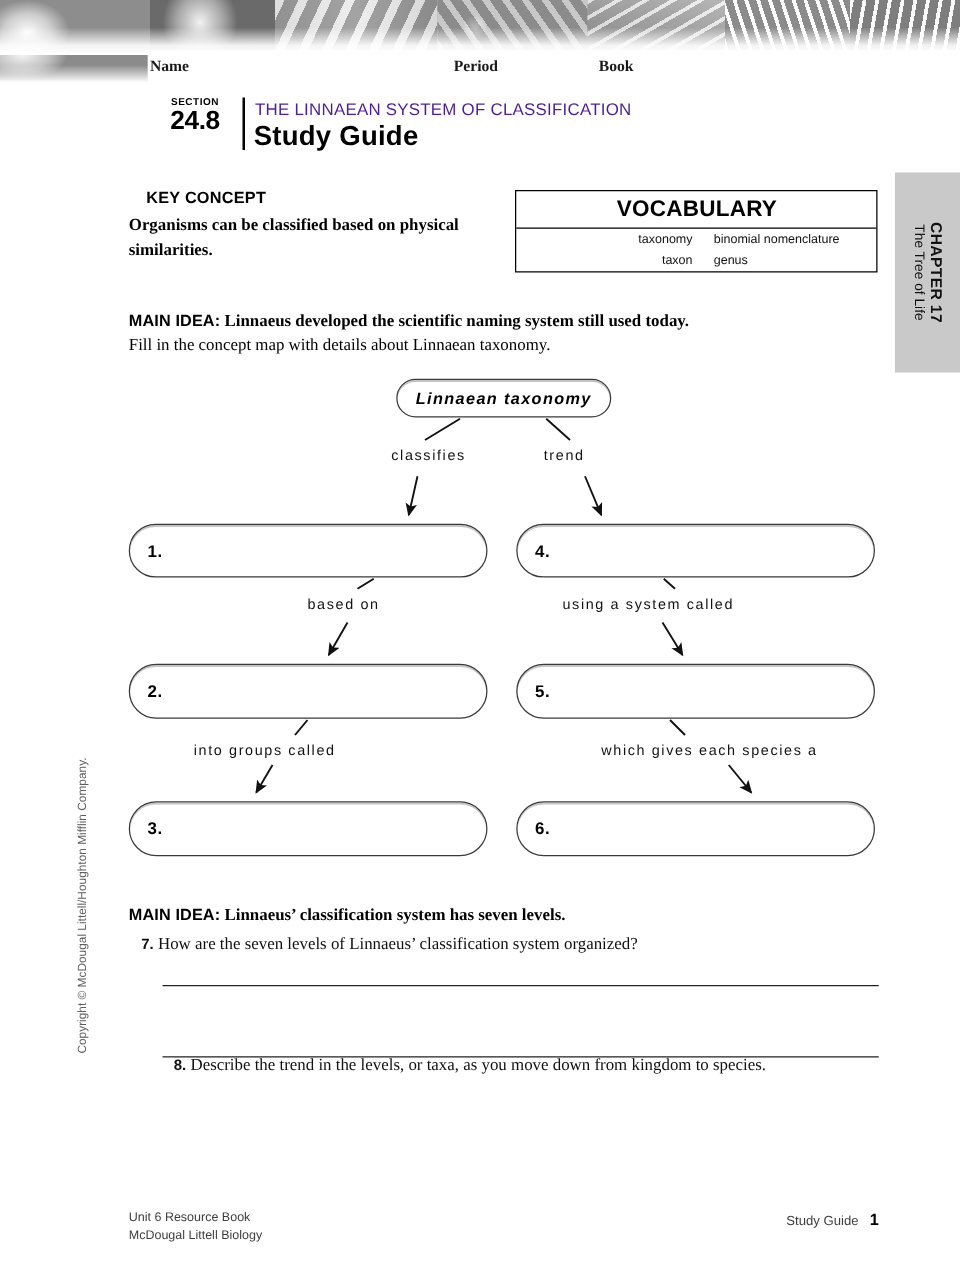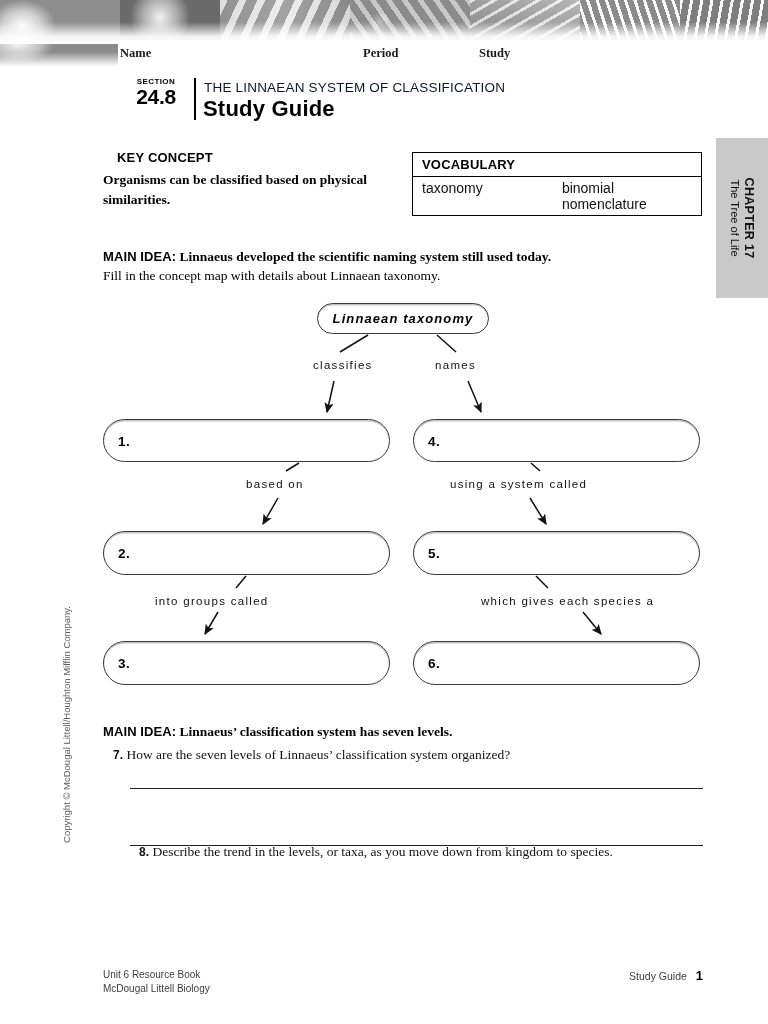--- a/index.html
+++ b/index.html
@@ -118,21 +118,21 @@
     position: absolute;
     left: 194px; top: 78px;
     width: 2px; height: 42px;
     background: #000;
   }
   .title-eyebrow {
     position: absolute;
     left: 204px; top: 80px;
     font-size: 13.5px;
     letter-spacing: .2px;
-    color: #0f172a;
+    color: #4c1d95;
   }
   .title-main {
     position: absolute;
     left: 203px; top: 96px;
     font-size: 22px;
     font-weight: bold;
     letter-spacing: .2px;
   }
 
   
@@ -156,31 +156,33 @@
 
   
   .vocab {
     position: absolute;
     left: 412px; top: 152px;
     width: 290px;
     border: 1.5px solid #000;
     box-sizing: border-box;
   }
   .vocab-head {
-    font-size: 13px;
+    font-size: 18px;
     font-weight: bold;
     letter-spacing: .2px;
     padding: 4px 8px 4px 9px;
     border-bottom: 1.5px solid #000;
+    text-align: center;
   }
   .vocab-row { display: flex; }
   .vocab-cell {
-    font-size: 14px;
+    font-size: 10px;
     padding: 3px 8px 3px 9px;
     color: #111;
+    text-align: right;
   }
   .vocab-cell.c1 { width: 132px; }
 
   
   .main-idea {
     position: absolute;
     font-family: "Liberation Serif", serif;
     font-size: 13.5px;
   }
   .mi-label {
@@ -353,39 +355,43 @@
   <div class="cell ps5"></div>
   <div class="cell ps6"></div>
   <div class="cell ps7"></div>
 </div>
 <div class="photo-tail"></div>
 <div class="photo-tail-fade"></div>
 <div class="photo-fade"></div>
 
 <div class="hdr-label hdr-name">Name</div>
 <div class="hdr-label hdr-period">Period</div>
-<div class="hdr-label hdr-date">Study</div>
+<div class="hdr-label hdr-date">Book</div>
 
 <div class="section-num-wrap">
   <div class="section-word">SECTION</div>
   <div class="section-number">24.8</div>
 </div>
 <div class="title-rule"></div>
 <div class="title-eyebrow">THE LINNAEAN SYSTEM OF CLASSIFICATION</div>
 <div class="title-main">Study Guide</div>
 
 <div class="key-concept-head">KEY CONCEPT</div>
 <div class="key-concept-body">Organisms can be classified based on physical similarities.</div>
 
 <div class="vocab">
   <div class="vocab-head">VOCABULARY</div>
   <div class="vocab-row">
     <div class="vocab-cell c1">taxonomy</div>
     <div class="vocab-cell c2">binomial nomenclature</div>
   </div>
+  <div class="vocab-row">
+    <div class="vocab-cell c1">taxon</div>
+    <div class="vocab-cell c2">genus</div>
+  </div>
 </div>
 
 <div class="main-idea mi1">
   <span class="mi-label">MAIN IDEA:</span>
   <span class="mi-text">Linnaeus developed the scientific naming system still used today.</span>
 </div>
 <div class="mi1-sub">Fill in the concept map with details about Linnaean taxonomy.</div>
 
 <svg class="cmap" viewBox="0 0 768 1024">
   <defs>
@@ -430,21 +436,21 @@
   <span class="node-num">4.</span>
 </div>
 <div class="node n5">
   <span class="node-num">5.</span>
 </div>
 <div class="node n6">
   <span class="node-num">6.</span>
 </div>
 
 <div class="conn-label cl-classifies">classifies</div>
-<div class="conn-label cl-names">names</div>
+<div class="conn-label cl-names">trend</div>
 <div class="conn-label cl-basedon">based on</div>
 <div class="conn-label cl-system">using a system called</div>
 <div class="conn-label cl-groups">into groups called</div>
 <div class="conn-label cl-species">which gives each species a</div>
 
 <div class="main-idea mi2">
   <span class="mi-label">MAIN IDEA:</span>
   <span class="mi-text">Linnaeus’ classification system has seven levels.</span>
 </div>
 

